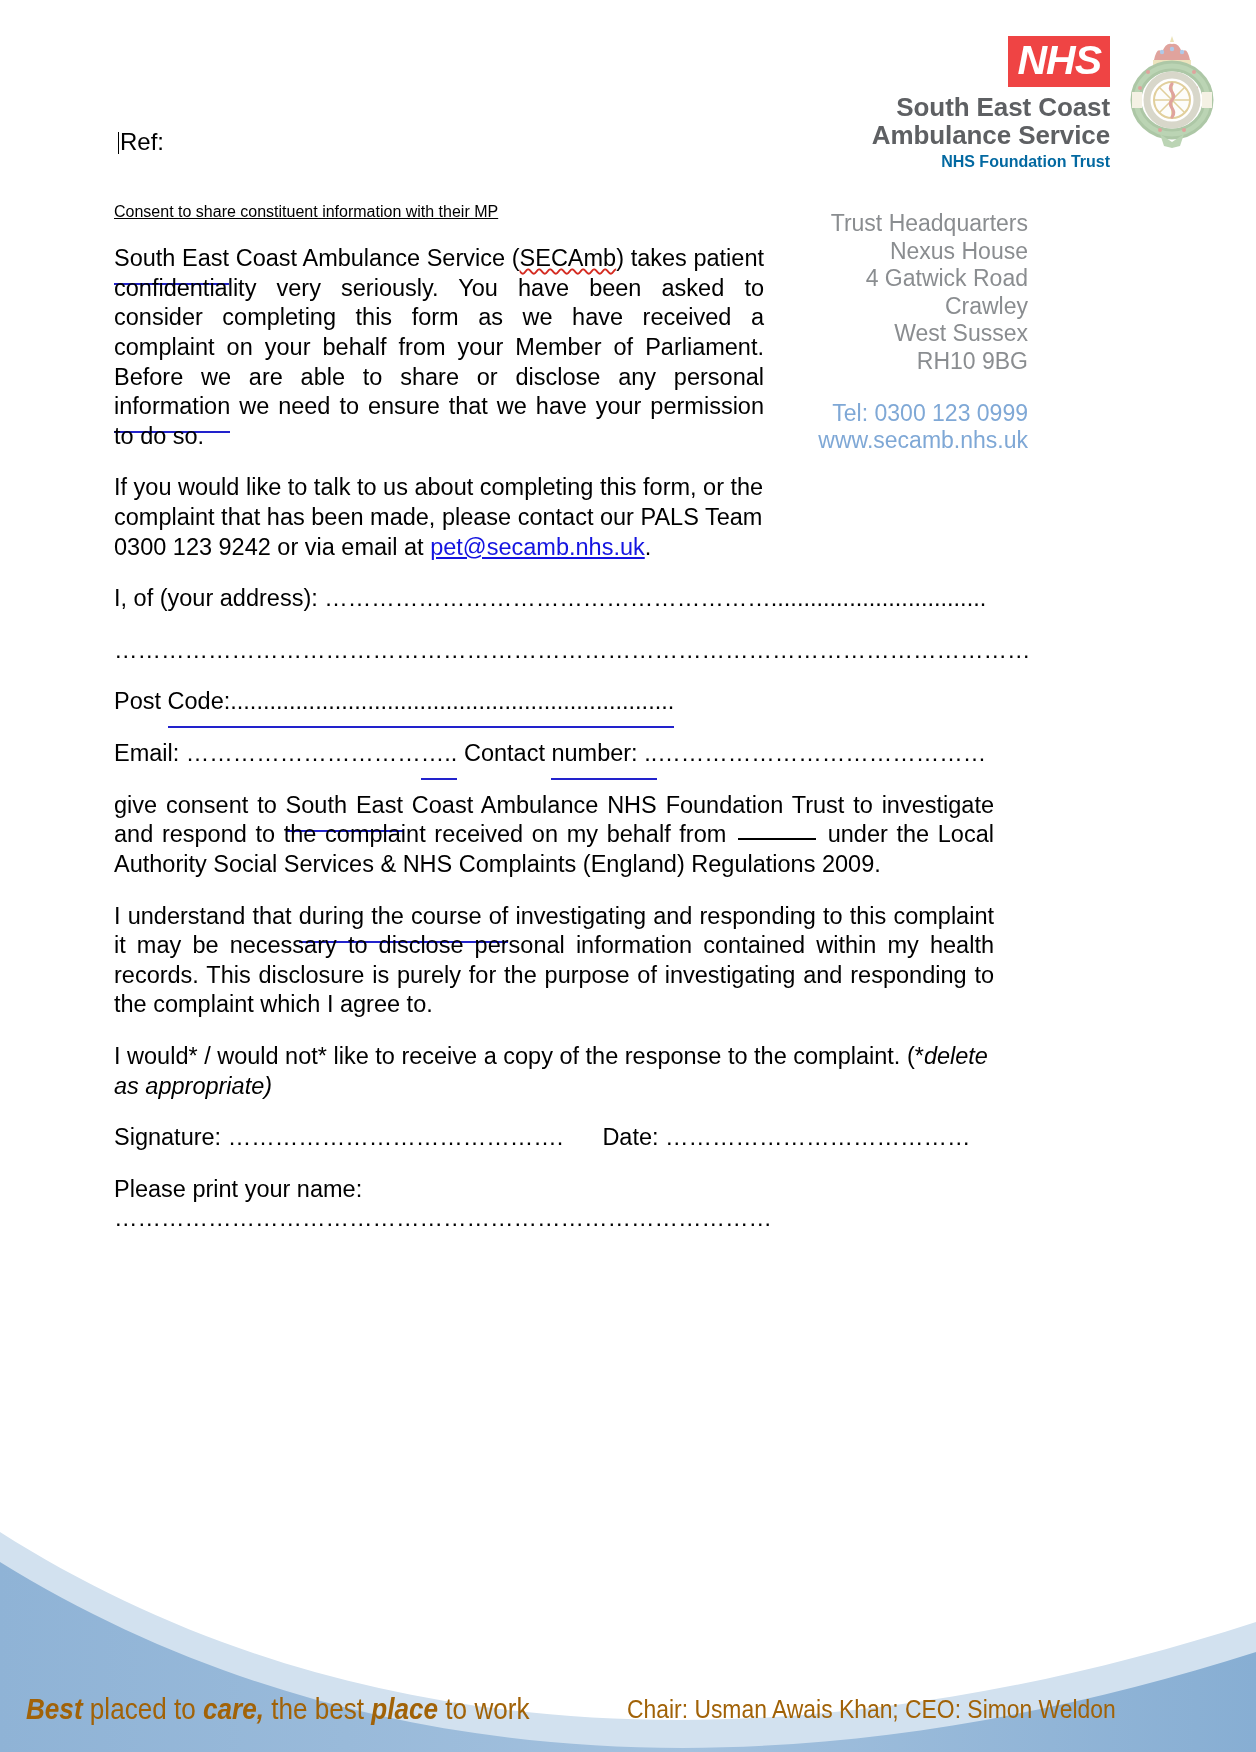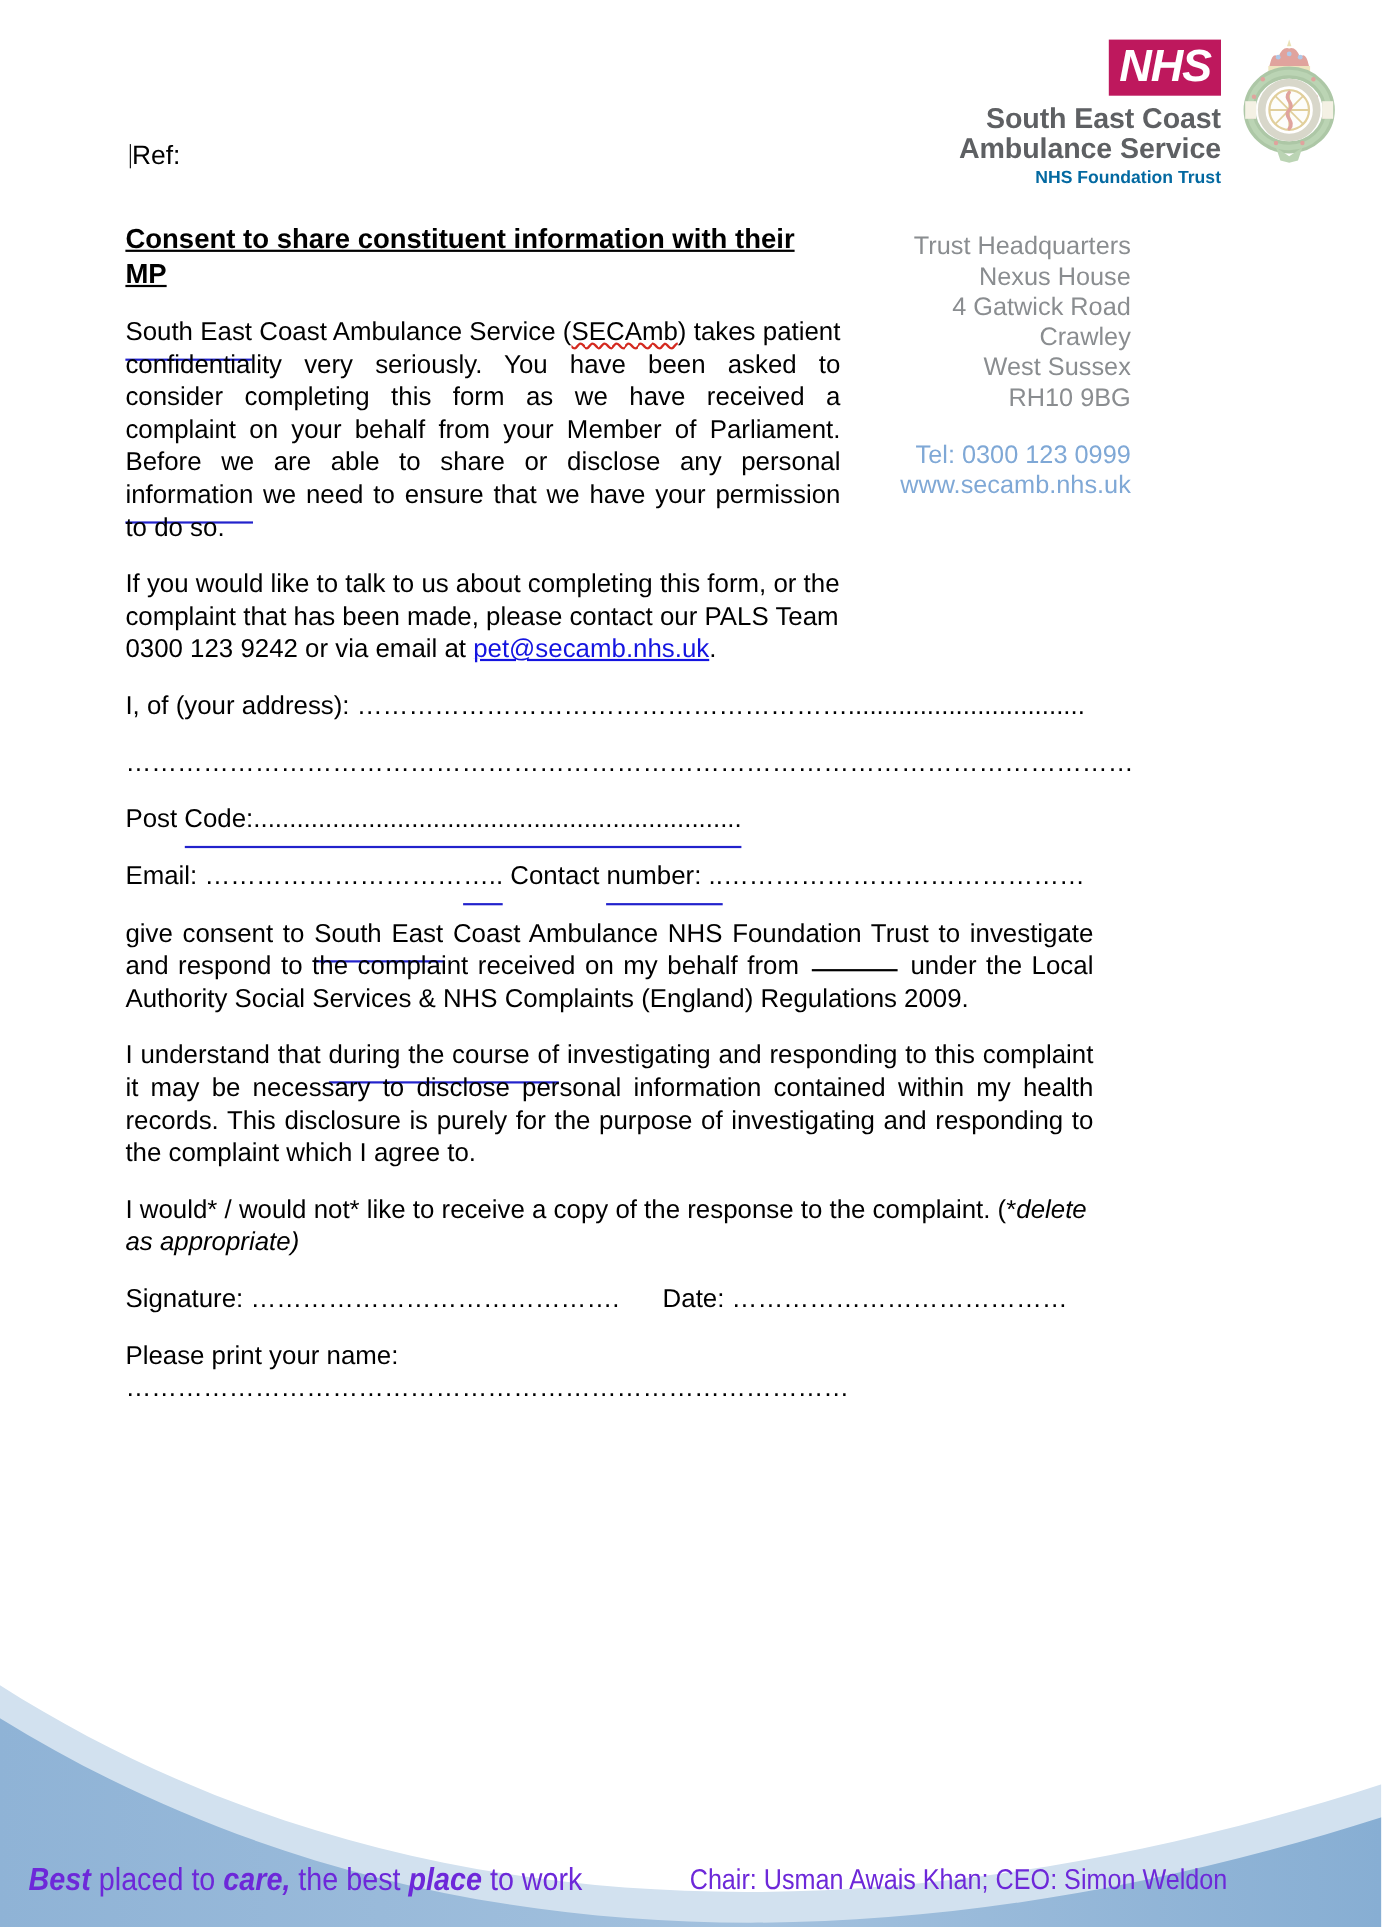--- a/index.html
+++ b/index.html
@@ -26,21 +26,21 @@
     display: flex;
     align-items: flex-start;
     gap: 14px;
   }
   .nhs-block {
     text-align: right;
     padding-top: 8px;
   }
   .nhs-logo {
     display: inline-block;
-    background: #be185d;
+    background: #ef4444;
     color: #ffffff;
     font-family: "Liberation Sans", sans-serif;
     font-weight: bold;
     font-style: italic;
     font-size: 41px;
     letter-spacing: -1px;
     line-height: 1;
     padding: 4px 9px 6px 9px;
     margin-bottom: 6px;
   }
@@ -109,22 +109,22 @@
     color: #000;
     font-size: 23.5px;
     line-height: 1.26;
   }
   .body p {
     margin: 0 0 22px 0;
     text-align: justify;
   }
   .body p.left { text-align: left; }
   h1.doc-title {
-    font-size: 25px;
-    font-weight: bold;
+    font-size: 16px;
+    font-weight: normal;
     text-decoration: underline;
     margin: 0 0 22px 0;
     width: 612px;
   }
   .narrow { width: 650px; }
 
   
   .grammar {
     border-bottom: 2.5px double #2222cc;
     padding-bottom: 12px;
@@ -159,22 +159,22 @@
     width: 1256px;
     height: 300px;
   }
   .footer svg { display: block; width: 1256px; height: 300px; }
   .footer-text {
     position: absolute;
     left: 0;
     bottom: 26px;
     width: 1256px;
     display: flex;
-    align-items: flex-start;
-    color: #6d28d9;
+    align-items: center;
+    color: #a16207;
   }
   .tagline {
     margin-left: 26px;
     font-size: 29px;
     white-space: nowrap;
     transform: scaleX(0.9);
     transform-origin: left center;
   }
   .tagline b { font-style: italic; }
   .chair {

